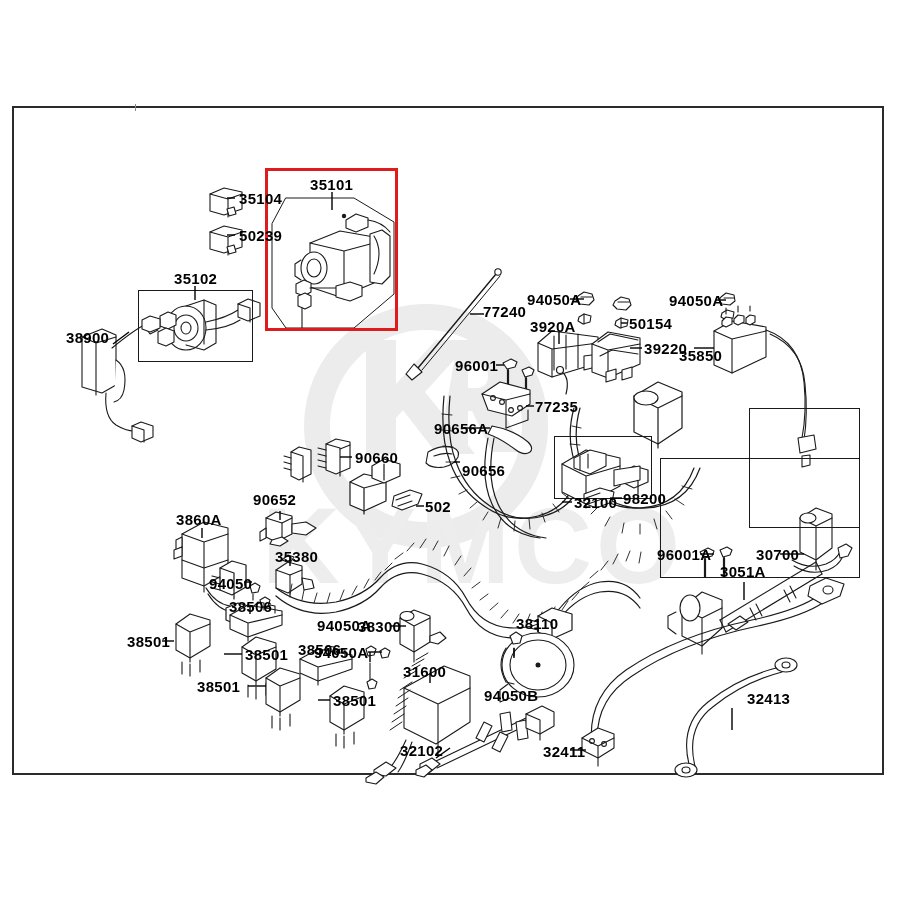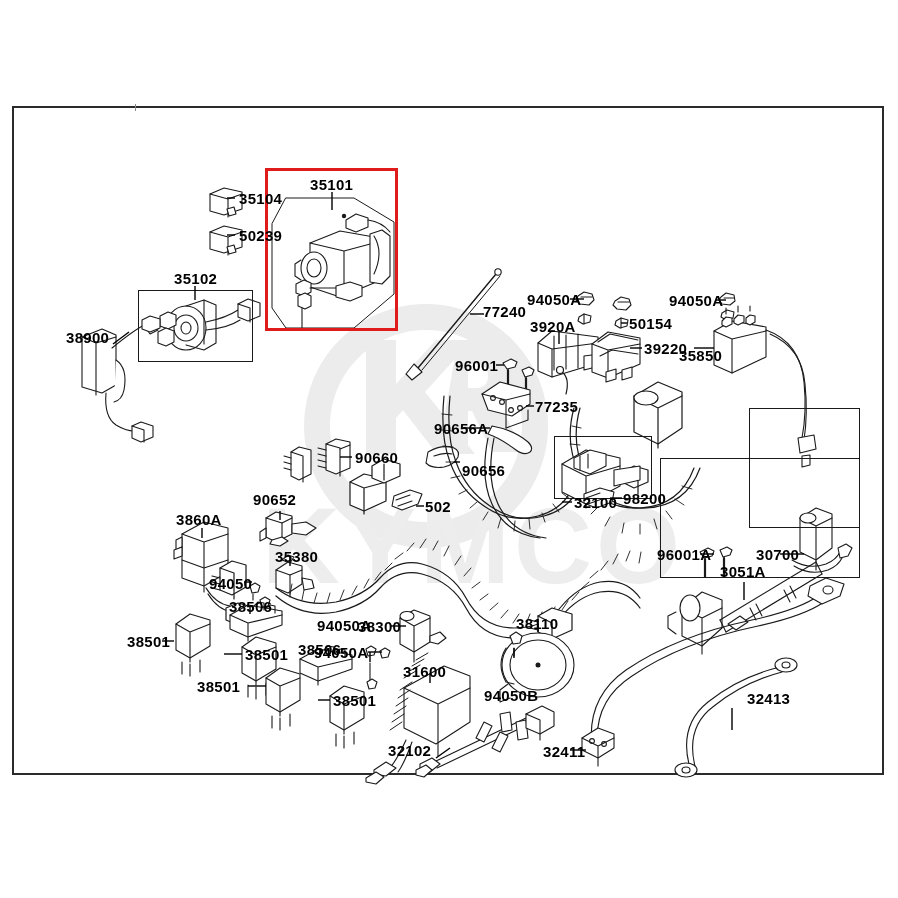--- a/index.html
+++ b/index.html
@@ -562,19 +562,19 @@
     <div class="lbl" style="left:231px;top:539px;">38501</div>
     <div class="lbl" style="left:284px;top:534px;">38506</div>
     <div class="lbl" style="left:183px;top:571px;">38501</div>
     <div class="lbl" style="left:319px;top:585px;">38501</div>
     <div class="lbl" style="left:344px;top:511px;">38300</div>
     <div class="lbl" style="left:300px;top:537px;">94050A</div>
     <div class="lbl" style="left:303px;top:510px;">94050A</div>
     <div class="lbl" style="left:389px;top:556px;">31600</div>
     <div class="lbl" style="left:502px;top:508px;">38110</div>
     <div class="lbl" style="left:470px;top:580px;">94050B</div>
-    <div class="lbl" style="left:374px;top:635px;">32102</div>
+    <div class="lbl" style="left:386px;top:635px;">32102</div>
     <div class="lbl" style="left:529px;top:636px;">32411</div>
     <div class="lbl" style="left:695px;top:583px;margin-left:38px;">32413</div>
 
   </div>
   <div id="frame-tick"></div>
 </div>
 
 </body></html>

